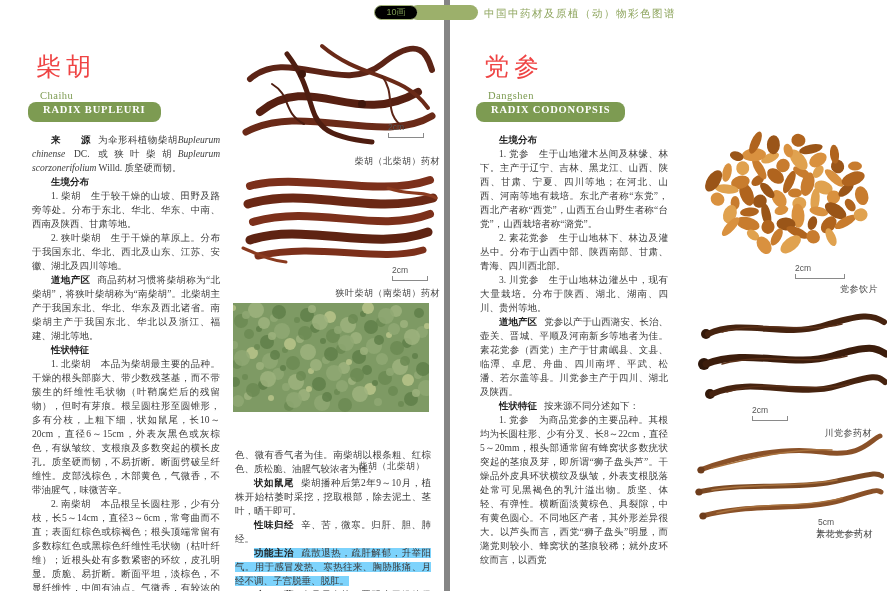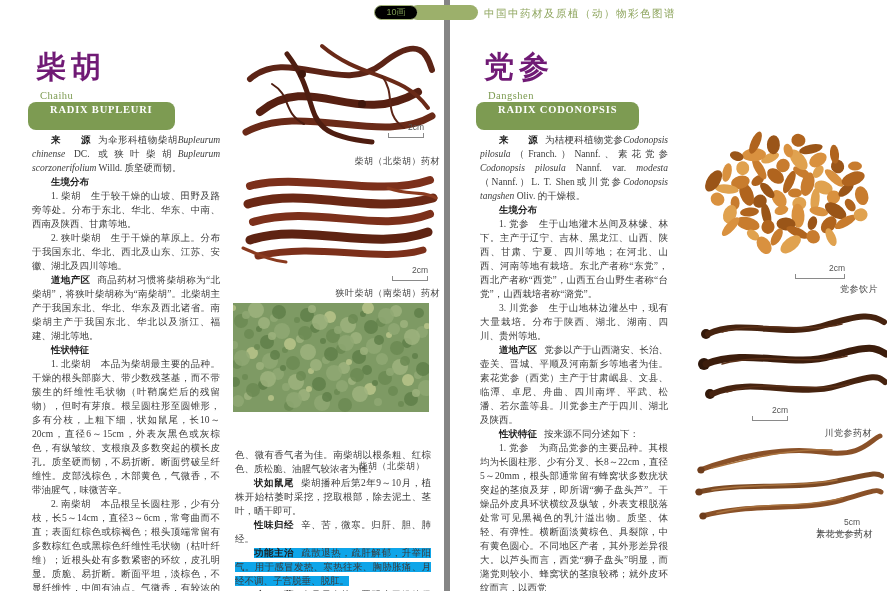--- a/index.html
+++ b/index.html
@@ -16,39 +16,39 @@
   .hdr-pill{
     left:374px;top:5px;width:42px;height:13px;background:#000000;border:1.5px solid #a7b77c;
     border-radius:9px;z-index:2;font-size:9px;line-height:13px;text-align:center;color:#7d9b52;
     font-family:"Liberation Sans","DejaVu Sans",sans-serif;
   }
   .hdr-title{
     left:484px;top:7px;font-size:10.5px;line-height:13px;color:#8fa65f;letter-spacing:1.5px;
     font-family:"Liberation Sans","DejaVu Sans",sans-serif;z-index:2;
   }
   
-  .drug-title{font-size:30px;font-weight:bold;color:#701a75;letter-spacing:5px;line-height:30px;}
+  .drug-title{font-size:25px;font-weight:normal;color:#ef4444;letter-spacing:5px;line-height:30px;}
   .pinyin{font-size:10.5px;color:#7d9b52;letter-spacing:0.5px;}
   .latin-badge{
-    height:28px;line-height:16px;padding:0 22px;background:#7d9b52;border-radius:8px;
+    height:20px;line-height:16px;padding:0 15px;background:#7d9b52;border-radius:8px;
     color:#ffffff;font-weight:bold;font-size:10.5px;letter-spacing:0.8px;
   }
   
   .col{
     text-align:justify;font-size:9.5px;line-height:14px;color:#3b3b3b;overflow:hidden;
   }
   .col p{margin:0;text-indent:2em;}
   .col p.noindent{text-indent:0;}
   .bhead{font-weight:bold;color:#1d1d1d;}
   .ilabel{font-weight:bold;color:#1d1d1d;padding-right:7px;}
   .col i{font-style:italic;}
-  .hl{background:#0ea5e9;}
+  .hl{background:#7dd3fc;}
   
   .figcap{font-size:9px;color:#3f3f3f;text-align:right;letter-spacing:0.5px;}
-  .scalebar{font-size:8.5px;color:#555;text-align:right;line-height:9px;
+  .scalebar{font-size:8.5px;color:#555;text-align:left;line-height:9px;
     font-family:"Liberation Sans","DejaVu Sans",sans-serif;}
   .scalebar .line{display:block;height:4px;border-left:1px solid #8a8a8a;border-right:1px solid #8a8a8a;border-bottom:1px solid #8a8a8a;margin-top:1px;}
 </style>
 </head>
 <body>
 
 <div class="abs spine"></div>
 <div class="abs hdr-capsule"></div>
 <div class="abs hdr-pill">10画</div>
 <div class="abs hdr-title">中国中药材及原植（动）物彩色图谱</div>
@@ -226,23 +226,23 @@
   <p><span class="ilabel">性味归经</span><span>辛、苦，微寒。归肝、胆、肺经。</span></p>
   <p><span class="ilabel hl">功能主治</span><span class="hl">疏散退热，疏肝解郁，升举阳气。用于感冒发热、寒热往来、胸胁胀痛、月经不调、子宫脱垂、脱肛。</span></p>
   <p><span class="ilabel">贮　　藏</span><span>本品易虫蛀，置阴凉干燥处保存。</span></p>
 </div>
 
 <div class="abs drug-title" style="left:484px;top:52px;">党参</div>
 <div class="abs pinyin" style="left:488px;top:90px;">Dangshen</div>
 <div class="abs latin-badge" style="left:476px;top:102px;">RADIX CODONOPSIS</div>
 
 <div class="abs col" style="left:480px;top:133px;width:188px;height:458px;">
-  <p><span class="ilabel">来　　源</span><span>为桔梗科植物党参</span><i>Codonopsis pilosula</i><span>（Franch.）Nannf.、素花党参</span><i>Codonopsis pilosula</i><span> Nannf. var. </span><i>modesta</i><span>（Nannf.）L. T. Shen或川党参</span><i>Codonopsis tangshen</i><span> Oliv. 的干燥根。</span></p>
   <p class="bhead">生境分布</p>
   <p>1. 党参　生于山地灌木丛间及林缘、林下。主产于辽宁、吉林、黑龙江、山西、陕西、甘肃、宁夏、四川等地；在河北、山西、河南等地有栽培。东北产者称“东党”，西北产者称“西党”，山西五台山野生者称“台党”，山西栽培者称“潞党”。</p>
+  <p>2. 素花党参　生于山地林下、林边及灌丛中。分布于山西中部、陕西南部、甘肃、青海、四川西北部。</p>
   <p>3. 川党参　生于山地林边灌丛中，现有大量栽培。分布于陕西、湖北、湖南、四川、贵州等地。</p>
   <p><span class="ilabel">道地产区</span><span>党参以产于山西潞安、长治、壶关、晋城、平顺及河南新乡等地者为佳。素花党参（西党）主产于甘肃岷县、文县、临潭、卓尼、舟曲、四川南坪、平武、松潘、若尔盖等县。川党参主产于四川、湖北及陕西。</span></p>
   <p><span class="ilabel">性状特征</span><span>按来源不同分述如下：</span></p>
   <p>1. 党参　为商品党参的主要品种。其根均为长圆柱形、少有分叉、长8～22cm，直径5～20mm，根头部通常留有蜂窝状多数疣状突起的茎痕及芽，即所谓“狮子盘头芦”。干燥品外皮具环状横纹及纵皱，外表支根脱落处常可见黑褐色的乳汁溢出物。质坚、体轻、有弹性。横断面淡黄棕色、具裂隙，中有黄色圆心。不同地区产者，其外形差异很大。以芦头而言，西党“狮子盘头”明显，而潞党则较小、蜂窝状的茎痕较稀；就外皮环纹而言，以西党</p>
 </div>
 
 <svg class="abs" id="slices-svg" style="left:698px;top:118px;" width="180" height="150" viewBox="0 0 180 150">
     <ellipse cx="97.0" cy="75.0" rx="7" ry="4.5" transform="rotate(0 97.0 75.0)" fill="#c87c2e"></ellipse>
     <ellipse cx="81.1" cy="80.8" rx="9.5" ry="6.5" transform="rotate(57 81.1 80.8)" fill="#d9913f"></ellipse>
     <ellipse cx="91.4" cy="64.0" rx="12" ry="4.5" transform="rotate(114 91.4 64.0)" fill="#b0641e"></ellipse>

